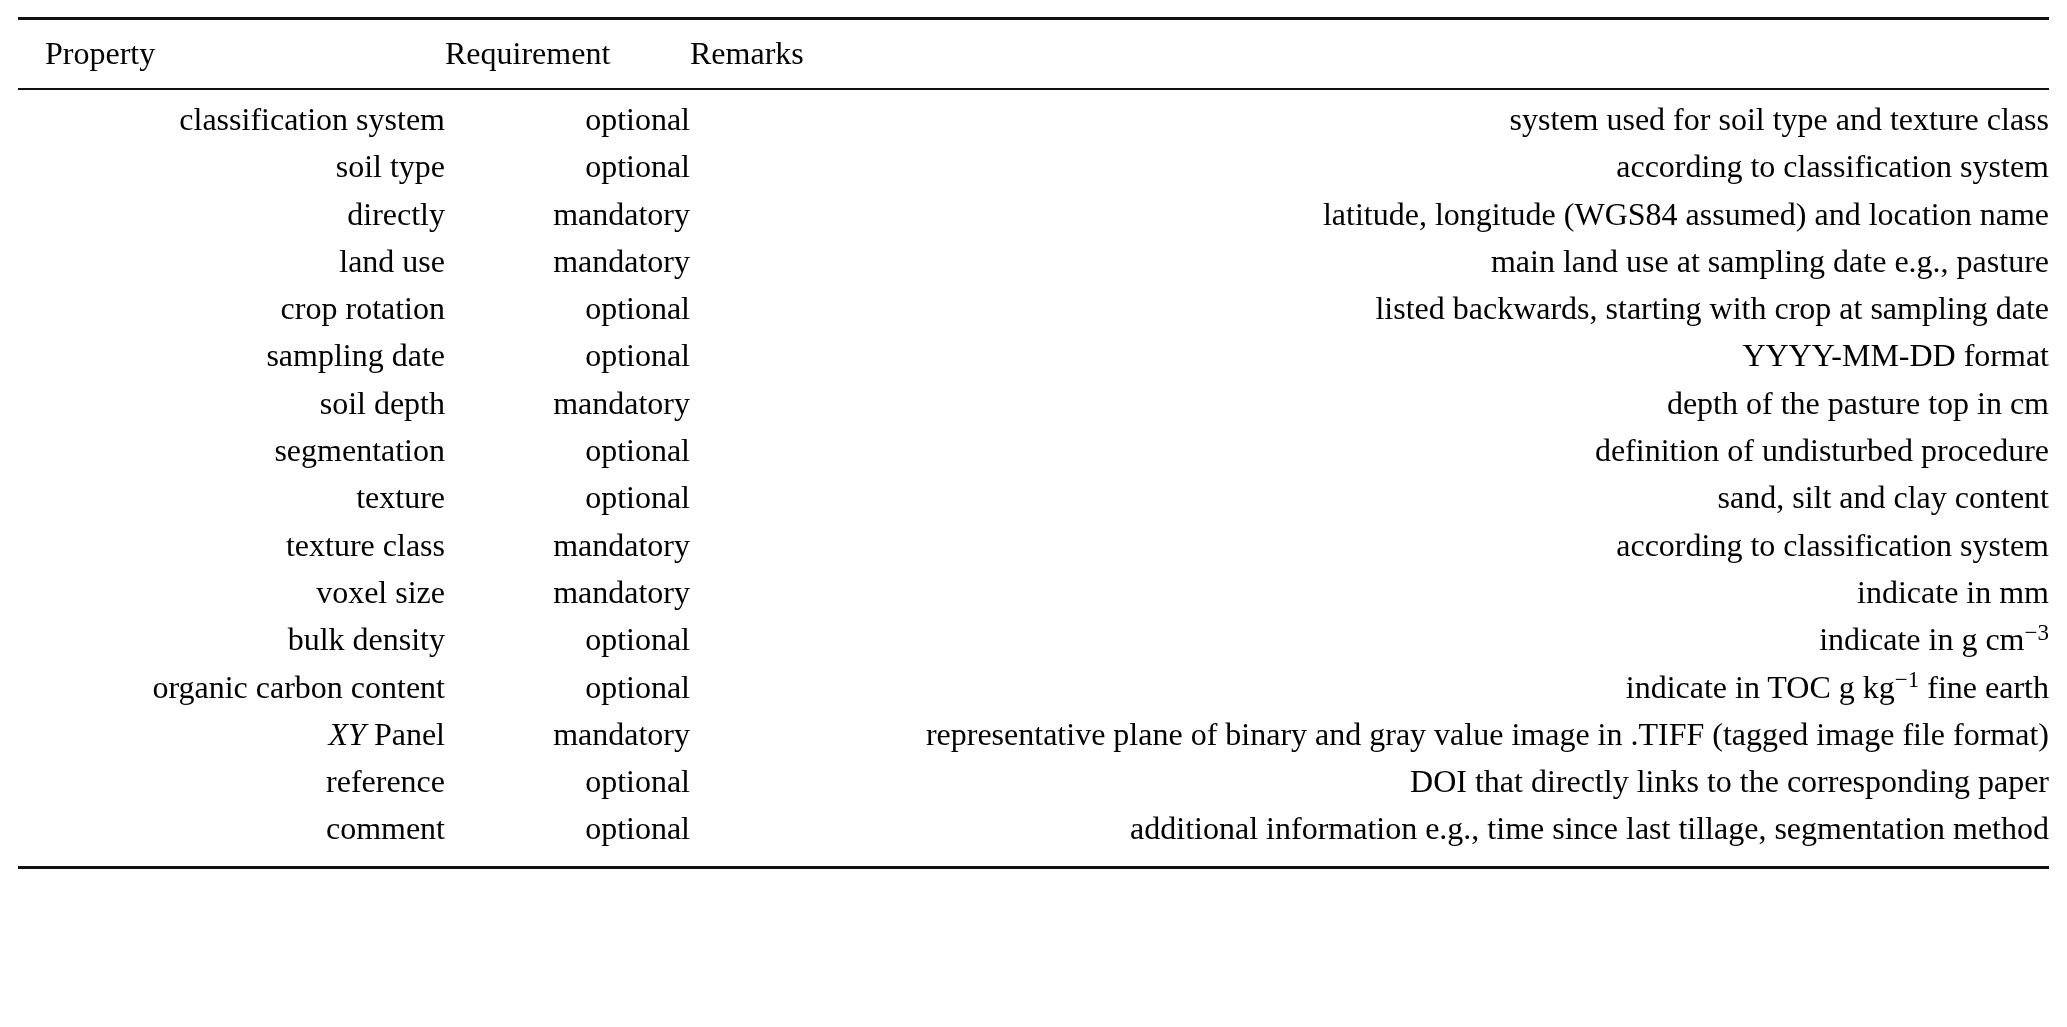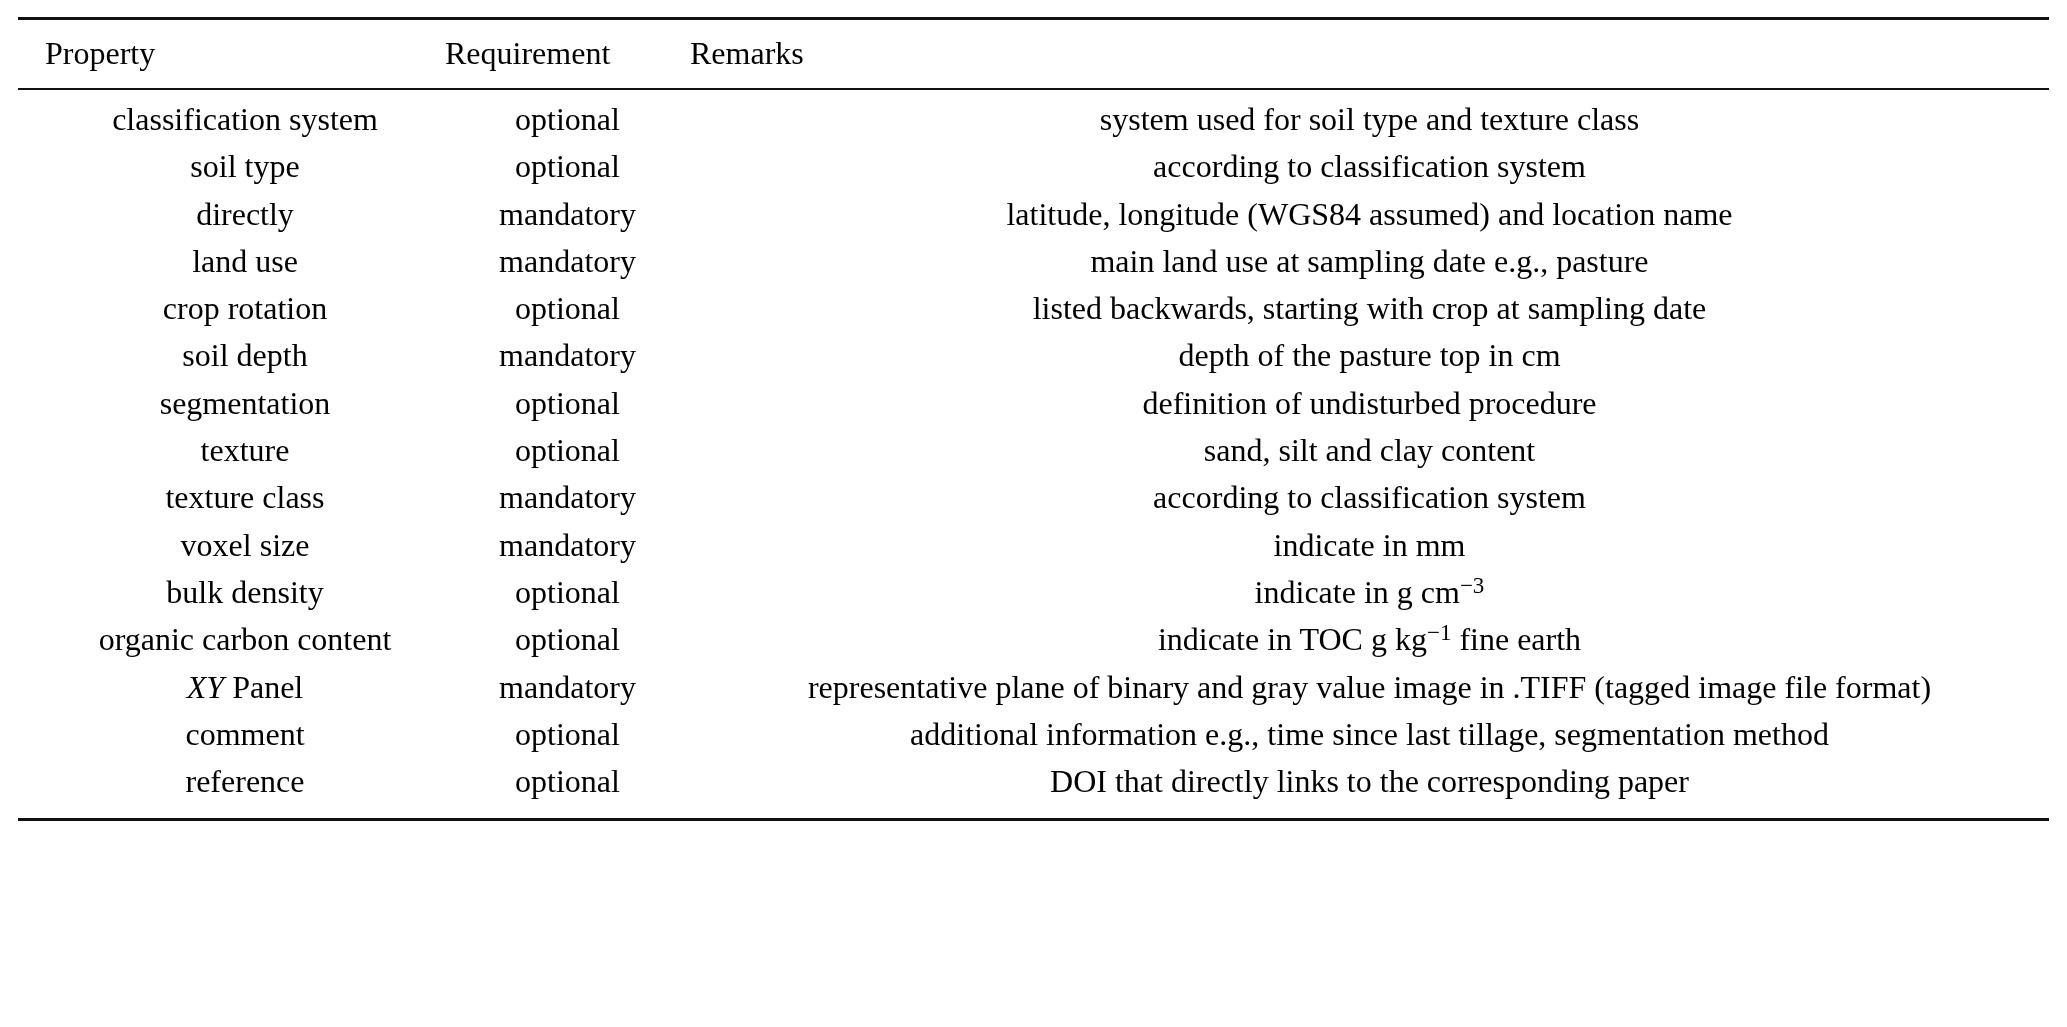--- a/index.html
+++ b/index.html
@@ -35,21 +35,21 @@
   thead th {
     font-weight: normal;
     text-align: left;
     vertical-align: baseline;
     padding: 13px 0 15px 0;
     border-bottom: 2px solid #111111;
     line-height: 40px;
   }
   thead th.c1, tbody td.c1 { padding-left: 27px; }
   tbody td {
-    text-align: center;
+    text-align: right;
     vertical-align: baseline;
     line-height: 47.3px;
     padding: 0;
     white-space: nowrap;
     overflow: hidden;
     margin-top: 28px;
   }
   tbody tr:first-child td { padding-top: 6px; }
   tbody tr:last-child td { padding-bottom: 13px; }
   sup {
@@ -98,20 +98,25 @@
           <td class="c1">land use</td>
           <td class="c2">mandatory</td>
           <td class="c3">main land use at sampling date e.g., pasture</td>
         </tr>
         <tr>
           <td class="c1">crop rotation</td>
           <td class="c2">optional</td>
           <td class="c3">listed backwards, starting with crop at sampling date</td>
         </tr>
         <tr>
+          <td class="c1">sampling date</td>
+          <td class="c2">optional</td>
+          <td class="c3">YYYY-MM-DD format</td>
+        </tr>
+        <tr>
           <td class="c1">soil depth</td>
           <td class="c2">mandatory</td>
           <td class="c3">depth of the pasture top in cm</td>
         </tr>
         <tr>
           <td class="c1">segmentation</td>
           <td class="c2">optional</td>
           <td class="c3">definition of undisturbed procedure</td>
         </tr>
         <tr>
@@ -138,24 +143,24 @@
           <td class="c1">organic carbon content</td>
           <td class="c2">optional</td>
           <td class="c3">indicate in TOC g kg<sup>−1</sup> fine earth</td>
         </tr>
         <tr>
           <td class="c1"><em>XY</em> Panel</td>
           <td class="c2">mandatory</td>
           <td class="c3">representative plane of binary and gray value image in .TIFF (tagged image file format)</td>
         </tr>
         <tr>
+          <td class="c1">reference</td>
+          <td class="c2">optional</td>
+          <td class="c3">DOI that directly links to the corresponding paper</td>
+        </tr>
+        <tr>
           <td class="c1">comment</td>
           <td class="c2">optional</td>
           <td class="c3">additional information e.g., time since last tillage, segmentation method</td>
-        </tr>
-        <tr>
-          <td class="c1">reference</td>
-          <td class="c2">optional</td>
-          <td class="c3">DOI that directly links to the corresponding paper</td>
         </tr>
       </tbody>
   </table>
 </div>
 
 </body></html>

